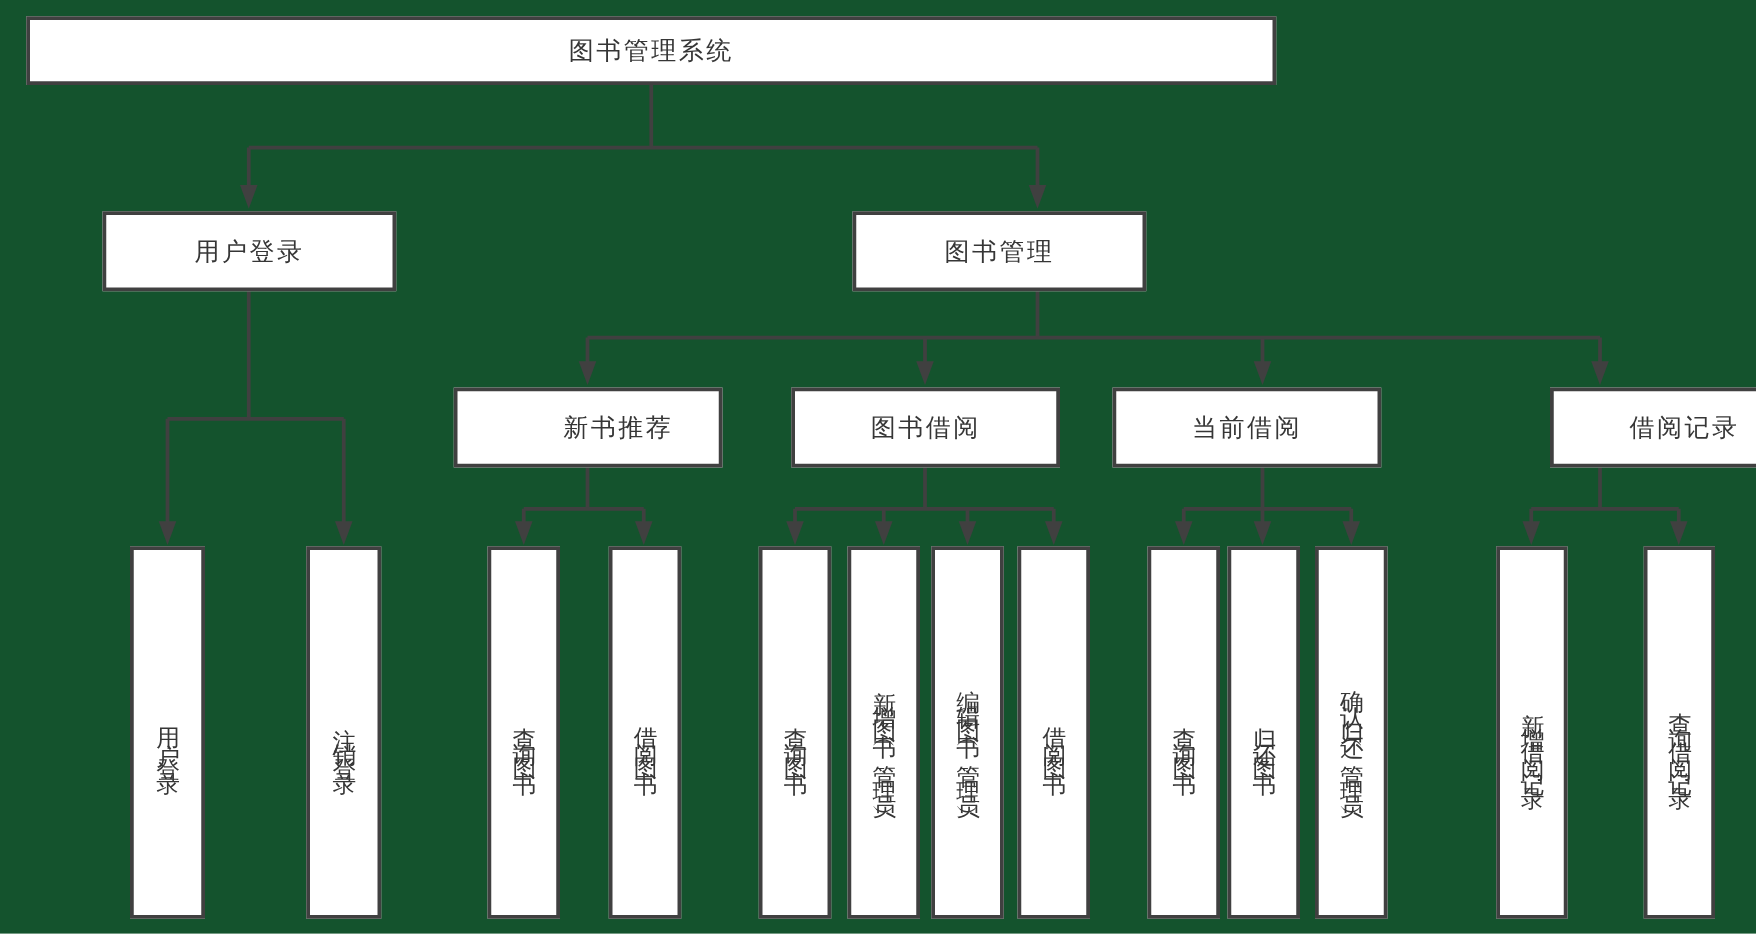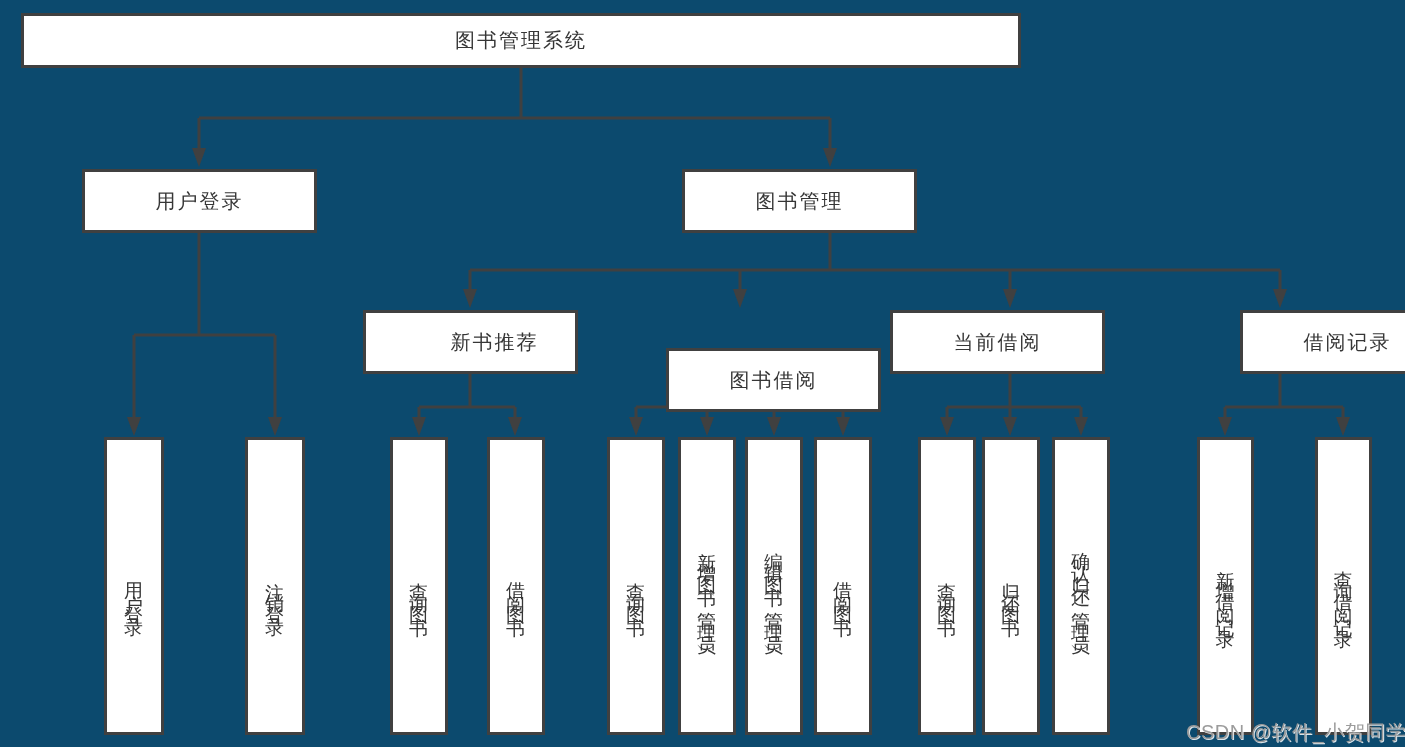--- a/index.html
+++ b/index.html
@@ -1,20 +1,20 @@
 <!DOCTYPE html>
 <html><head>
 <meta charset="utf-8">
 <style>
   html, body { margin: 0; padding: 0; background: #ffffff; }
   .canvas {
     position: relative;
     width: 1405px;
     height: 747px;
-    background: #0c4a6e;
+    background: #14532d;
     font-family: "Liberation Sans", sans-serif;
     overflow: hidden;
   }
   svg.connectors {
     position: absolute;
     left: 0; top: 0;
     width: 1405px; height: 747px;
   }
   .node {
     position: absolute;
@@ -36,21 +36,21 @@
     transform: translateY(5px);
   }
   
   .n-root  { left: 21px;  top: 13px;  width: 1000px; height: 55px; }
   
   .n-l1a   { left: 82px;  top: 169px; width: 235px; height: 64px; }
   .n-l1b   { left: 682px; top: 169px; width: 235px; height: 64px; }
   
   .n-l2    { top: 310px; width: 215px; height: 64px; }
   .n-l2a   { left: 363px; padding-left: 48px; }
-  .n-l2b   { left: 666px; margin-top: 38px; }
+  .n-l2b   { left: 633px; }
   .n-l2c   { left: 890px; }
   .n-l2d   { left: 1240px; }
   
   .leaf    { top: 437px; height: 298px; }
   .lf1  { left: 104px;  width: 60px; }
   .lf2  { left: 245px;  width: 60px; }
   .lf3  { left: 390px;  width: 58px; }
   .lf4  { left: 487px;  width: 58px; }
   .lf5  { left: 607px;  width: 58px; }
   .lf6  { left: 678px;  width: 58px; }
@@ -193,15 +193,14 @@
   <div class="node v-node leaf lf11">
     <span class="vtext">确认归还（管理员）</span>
   </div>
   <div class="node v-node leaf lf12">
     <span class="vtext">新增借阅记录</span>
   </div>
   <div class="node v-node leaf lf13">
     <span class="vtext">查询借阅记录</span>
   </div>
 
-  <div class="watermark">CSDN @软件_小贺同学</div>
 
 </div>
 
 </body></html>

